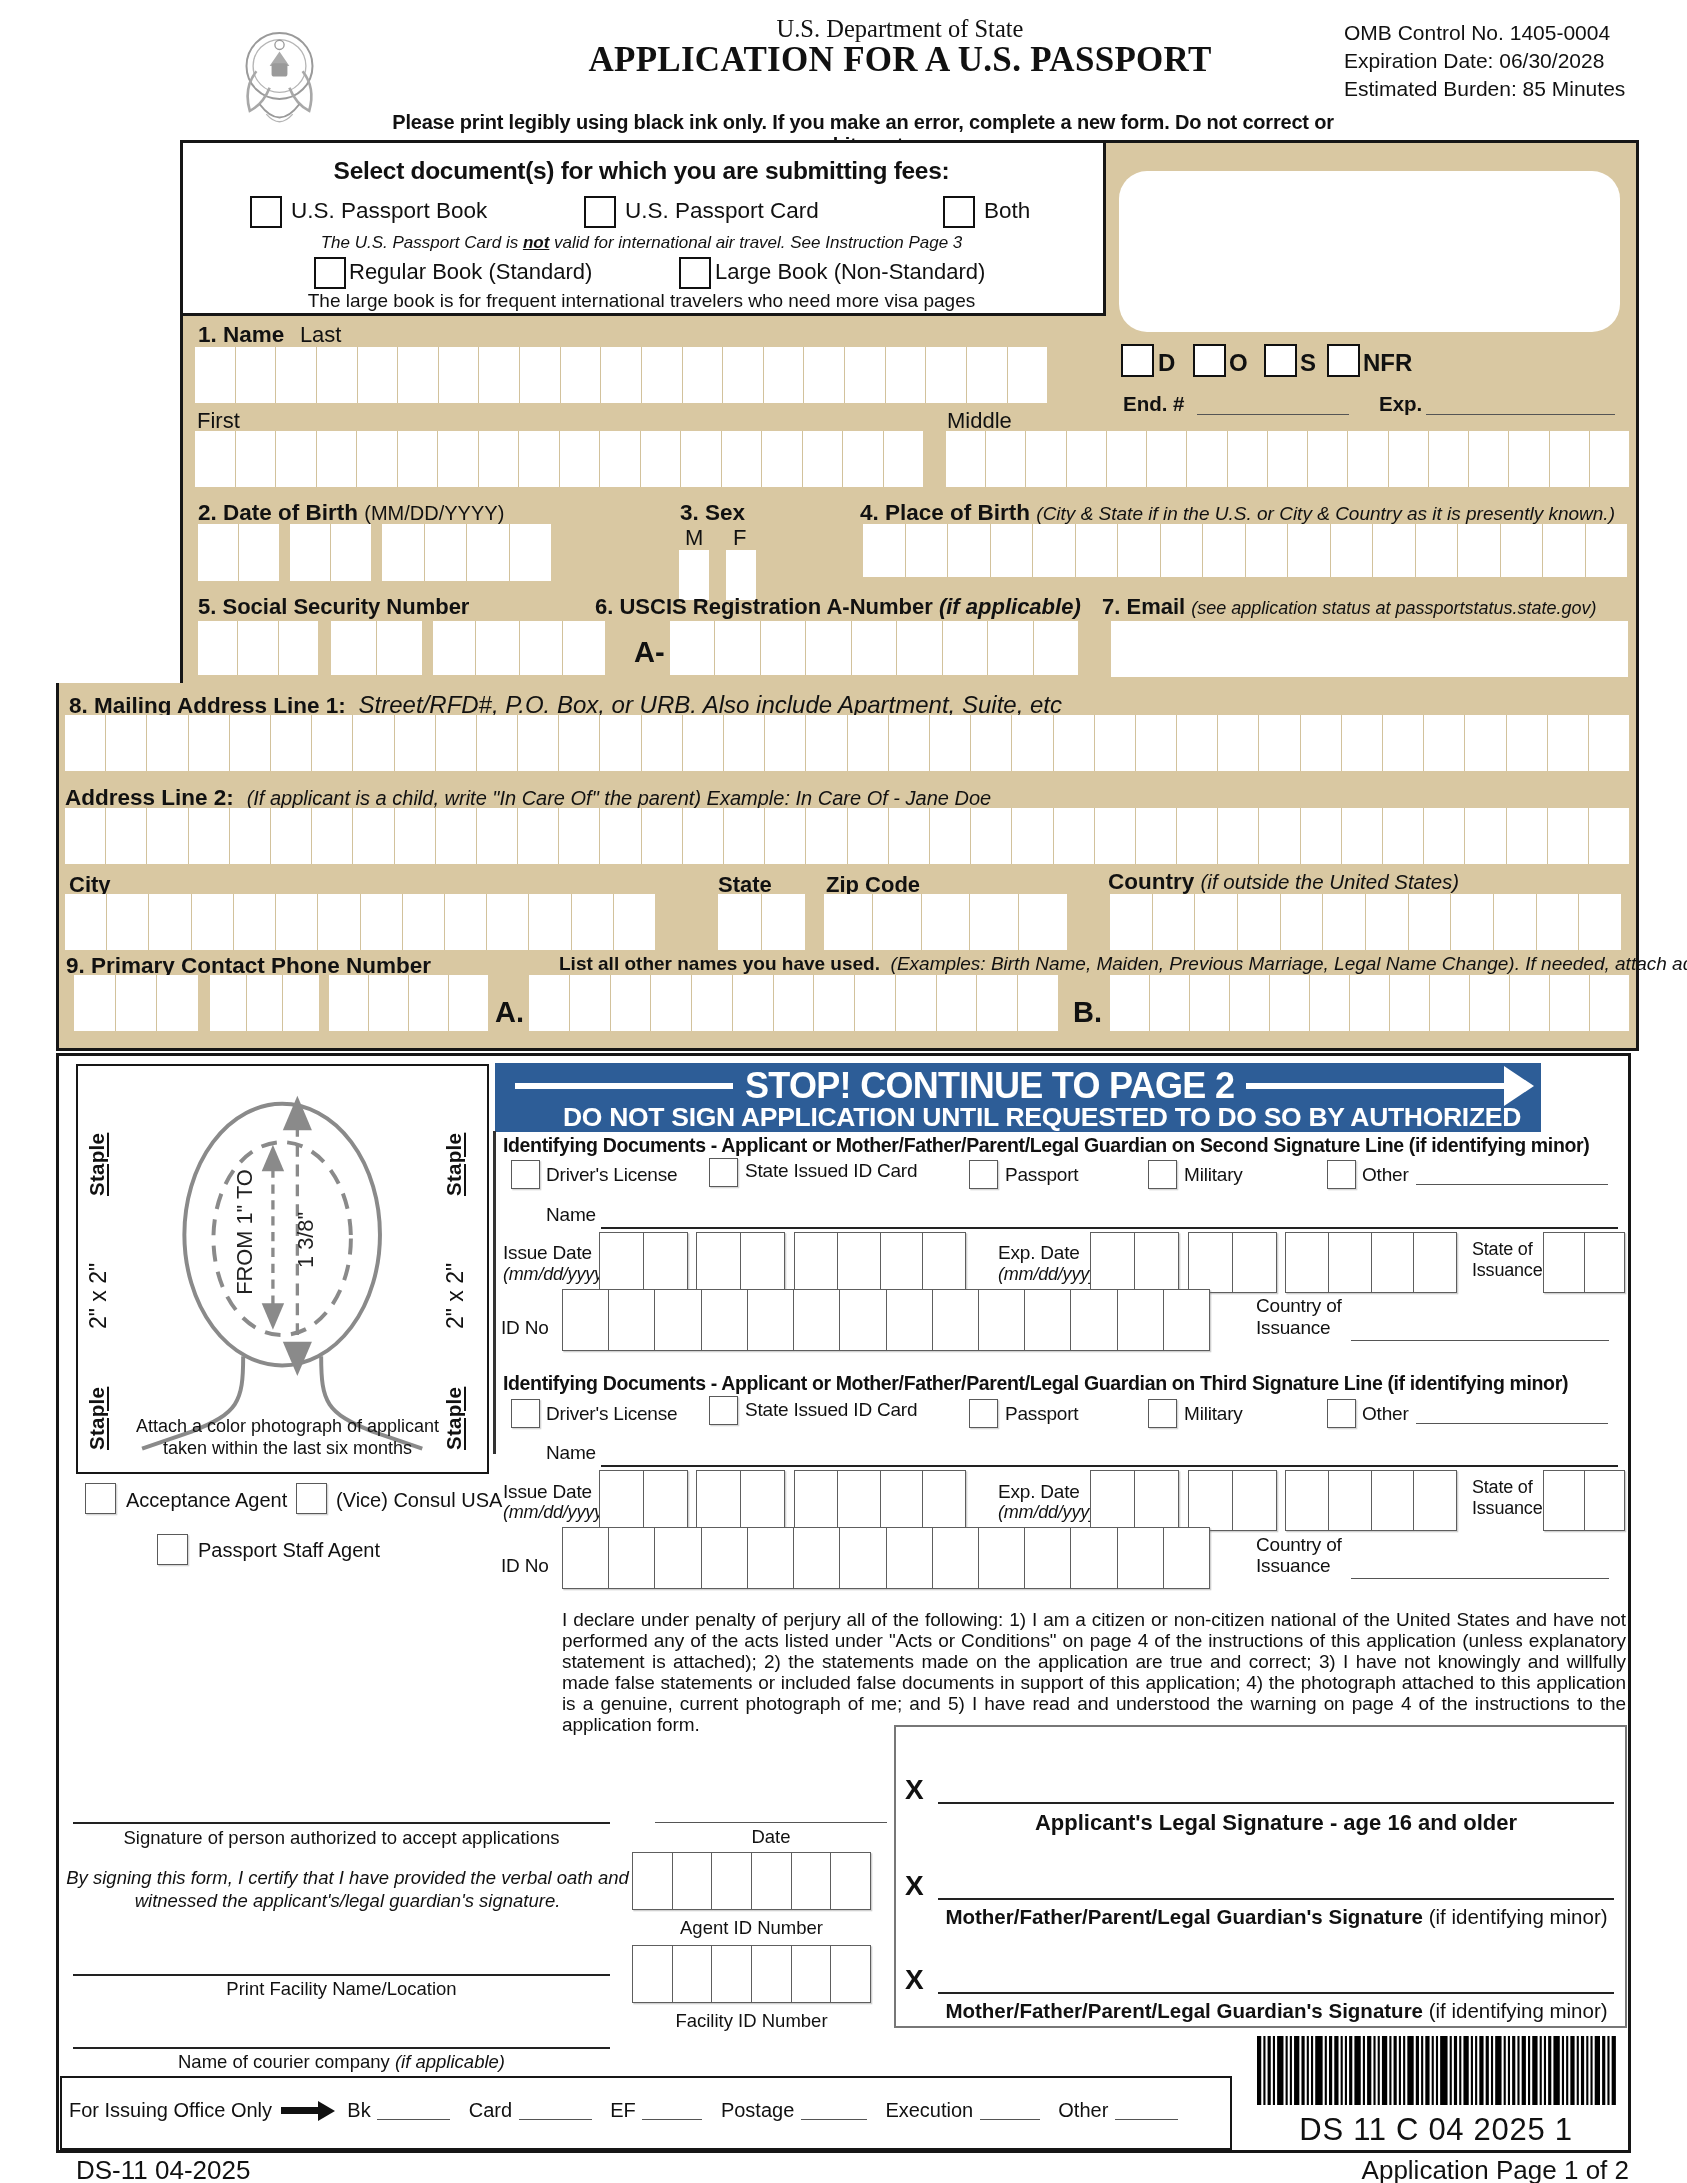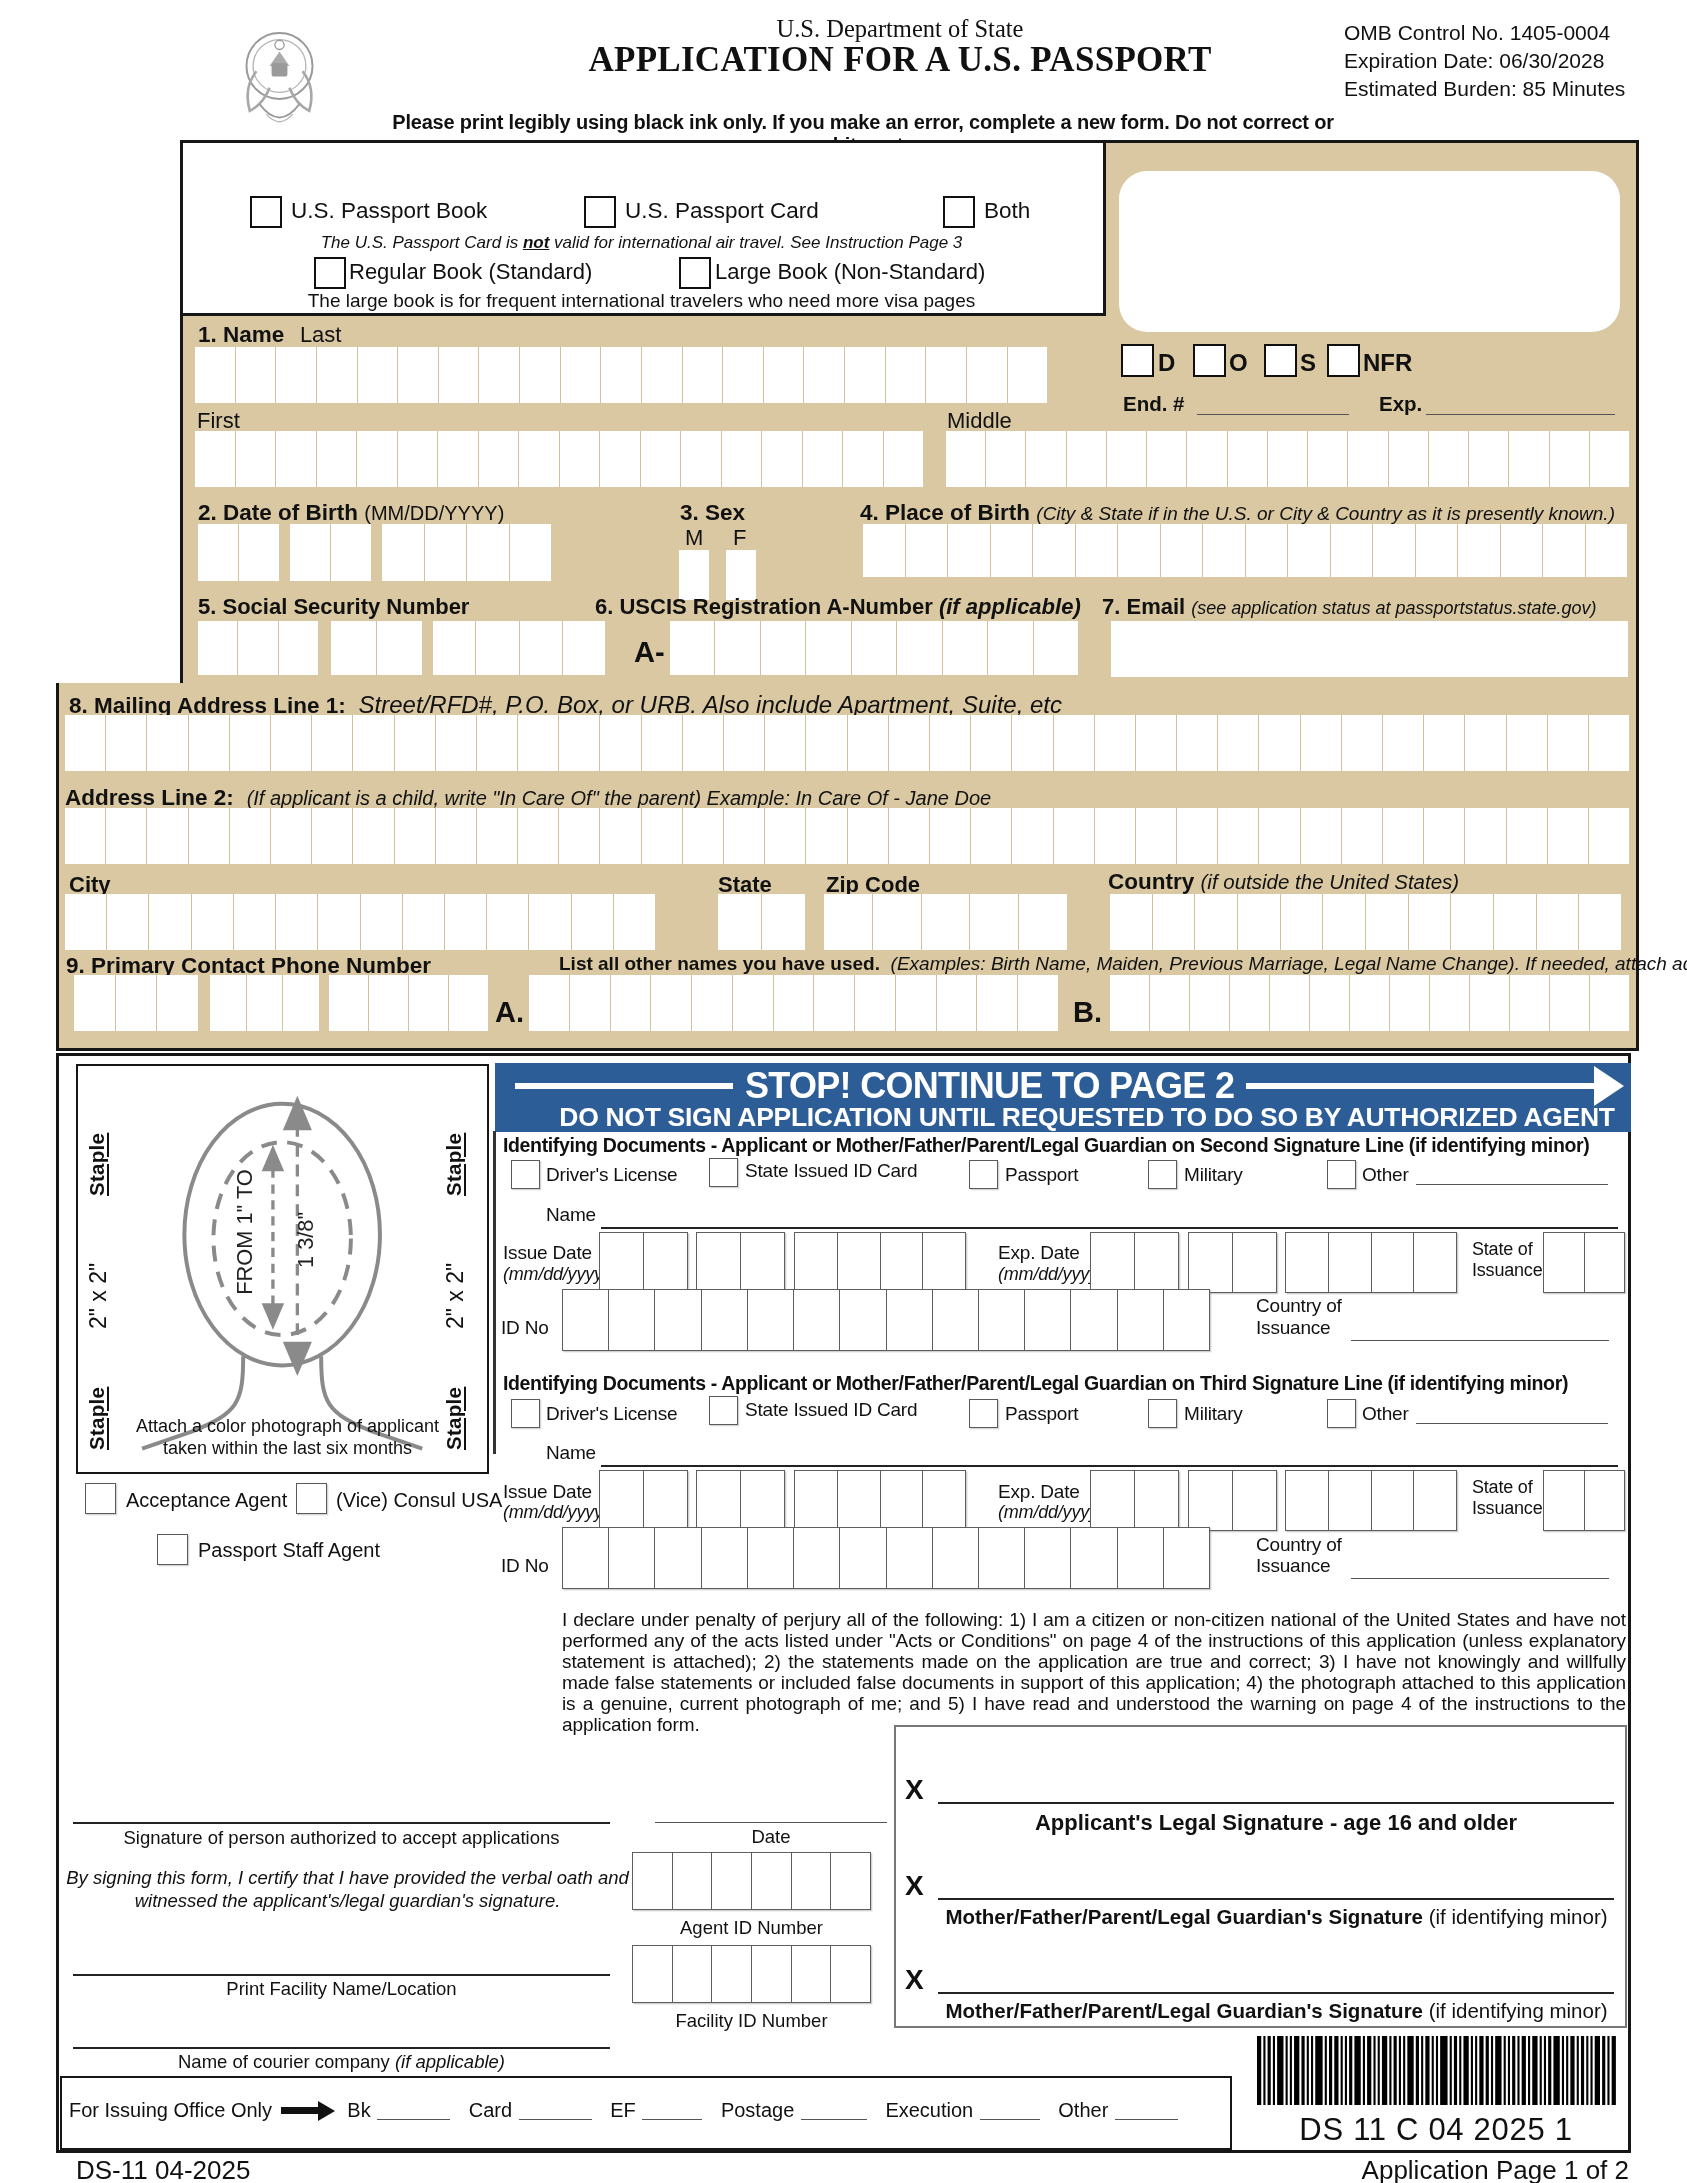--- a/index.html
+++ b/index.html
@@ -51,20 +51,21 @@
   <div class="abs serif ctr b" style="left:437px;top:40px;width:926px;font-size:35px;letter-spacing:0.3px;">APPLICATION FOR A U.S. PASSPORT</div>
   <div class="abs" style="left:1344px;top:21px;font-size:21px;">OMB Control No. 1405-0004</div>
   <div class="abs" style="left:1344px;top:49px;font-size:21px;">Expiration Date: 06/30/2028</div>
   <div class="abs" style="left:1344px;top:77px;font-size:21px;">Estimated Burden: 85 Minutes</div>
   <div class="abs ctr b" style="left:370px;top:111px;width:986px;font-size:20px;letter-spacing:-0.2px;">Please print legibly using black ink only. If you make an error, complete a new form. Do not correct or white out.</div>
 
   <div class="abs tanA" style="left:180px;top:140px;width:1453px;height:543px;"></div>
   <div class="abs tanB" style="left:56px;top:683px;width:1577px;height:365px;"></div>
 
   <div class="abs whitebox" style="left:180px;top:140px;width:926px;height:176px;border:3.3px solid #161616;box-sizing:border-box;"></div>
+  <div class="abs ctr b" style="left:198px;top:157px;width:887px;font-size:24.5px;letter-spacing:-0.3px;">Select document(s) for which you are submitting fees:</div>
   <div class="abs cb" style="left:250px;top:196px;width:28px;height:28px;"></div>
   <div class="abs" style="left:291px;top:198px;font-size:22.5px;">U.S. Passport Book</div>
   <div class="abs cb" style="left:584px;top:196px;width:28px;height:28px;"></div>
   <div class="abs" style="left:625px;top:198px;font-size:22.5px;">U.S. Passport Card</div>
   <div class="abs cb" style="left:943px;top:196px;width:28px;height:28px;"></div>
   <div class="abs" style="left:984px;top:198px;font-size:22.5px;">Both</div>
   <div class="abs ctr" style="left:198px;top:233px;width:887px;font-size:17px;">
     <span class="i">The U.S. Passport Card is </span><span class="b i" style="text-decoration:underline;margin-top:11px;">not</span><span class="i"> valid for international air travel.  See Instruction Page 3</span>
   </div>
   <div class="abs cb" style="left:314px;top:257px;width:28px;height:28px;"></div>
@@ -461,21 +462,21 @@
     <polygon points="281,162 315,162 298,122" fill="#8a8a8a"></polygon>
     <polygon points="281,362 315,362 298,402" fill="#8a8a8a"></polygon>
     <text x="268" y="268" transform="rotate(-90 260 262)" text-anchor="middle" font-size="33" fill="#222" font-family="Liberation Sans, sans-serif">FROM 1" TO</text>
     <text x="360" y="280" transform="rotate(-90 352 274)" text-anchor="middle" font-size="33" fill="#222" font-family="Liberation Sans, sans-serif">1 3/8"</text>
     <path d="M253 442 C253 512 245 528 175 556 L100 582" fill="none" stroke="#8a8a8a" stroke-width="6"></path>
     <path d="M371 442 C371 512 379 528 449 556 L524 582" fill="none" stroke="#8a8a8a" stroke-width="6"></path>
   </svg>
   <div class="abs ctr" style="left:132px;top:1416px;width:311px;font-size:18px;">Attach a color photograph of applicant</div>
   <div class="abs ctr" style="left:132px;top:1438px;width:311px;font-size:18px;">taken within the last six months</div>
 
-  <div class="abs banner" style="left:495px;top:1063px;width:1136px;height:69px;">
+  <div class="abs banner" style="left:495px;top:1063px;width:1046px;height:69px;">
     <div style="display:flex;align-items:center;height:38px;padding:4px 6.6px 0 20px;">
       <div style="flex:0 0 218px;height:6px;background:#fff;"></div>
       <div class="b" style="font-size:36px;white-space:nowrap;padding:0 12px;letter-spacing:-0.7px;">STOP! CONTINUE TO PAGE 2</div>
       <div style="flex:1;display:flex;align-items:center;">
         <div style="flex:1;height:6px;background:#fff;"></div>
         <div style="width:0;height:0;border-left:30px solid #fff;border-top:20px solid transparent;border-bottom:20px solid transparent;"></div>
       </div>
     </div>
     <div class="b ctr" style="font-size:26.5px;letter-spacing:-0.3px;margin-top:-2.6px;margin-left:48px;">DO NOT SIGN APPLICATION UNTIL REQUESTED TO DO SO BY AUTHORIZED AGENT</div>
   </div>

